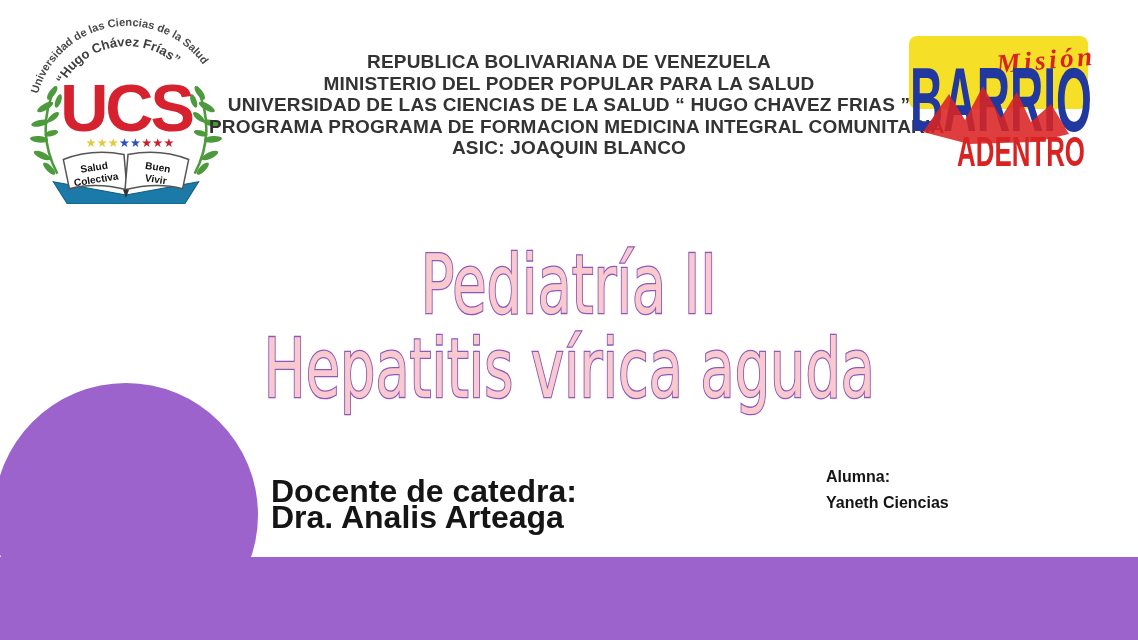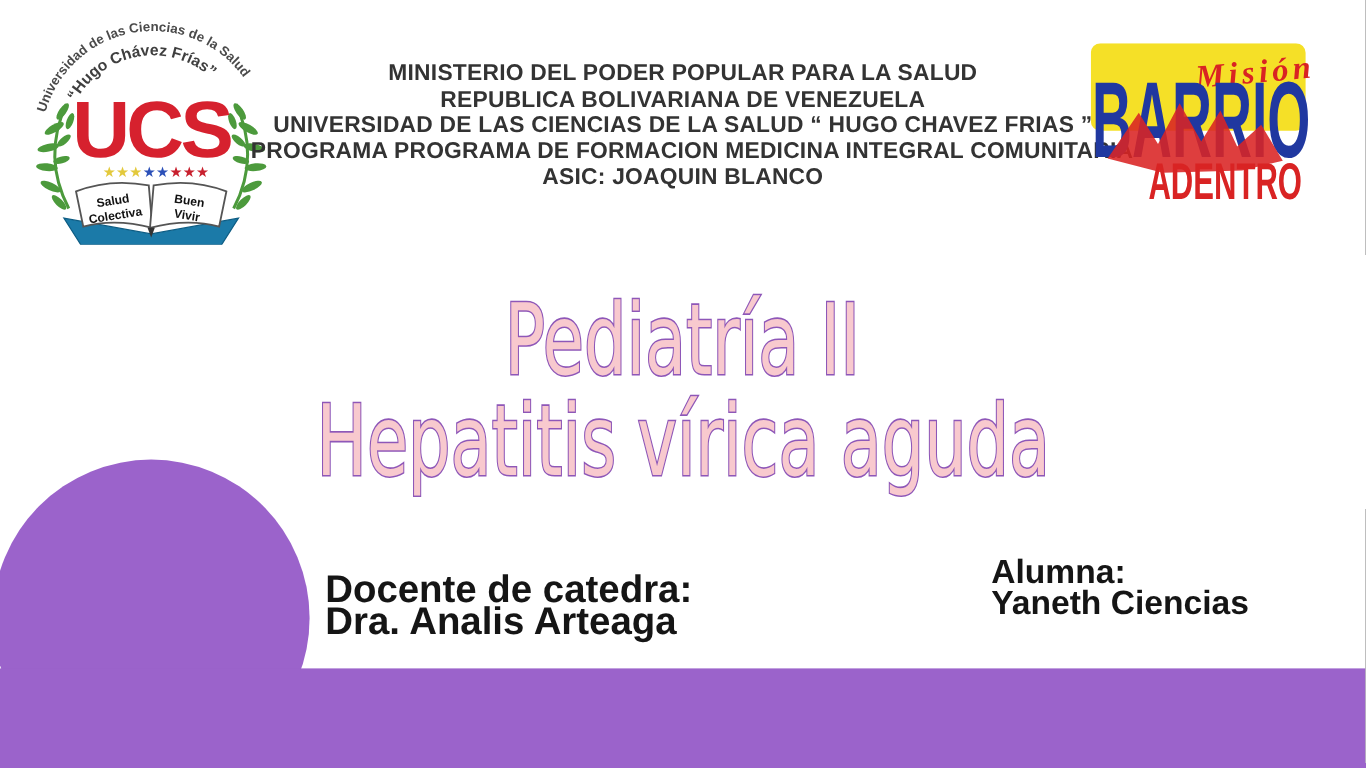--- a/index.html
+++ b/index.html
@@ -41,21 +41,21 @@
     transform:scaleX(0.68);
     transform-origin:center;
   }
   
   .docente-block {
     position:absolute; left:271px; top:478px;
     font-size:32px; font-weight:bold; color:#151515; line-height:26px;
   }
   .alumna-block {
     position:absolute; left:826px; top:464px;
-    font-size:28px; font-weight:bold; color:#151515; line-height:26px;
+    font-size:16px; font-weight:bold; color:#151515; line-height:26px;
   }
   .credit-line { white-space:pre-wrap; }
   
   .ucs-logo { position:absolute; left:24px; top:10px; }
   .barrio-logo { position:absolute; left:909px; top:36px; }
   svg text { font-family:"Liberation Sans", sans-serif; }
   .script-txt { font-family:"Liberation Serif", serif; }
 </style>
 </head>
 <body>
@@ -123,22 +123,22 @@
       <path d="M 162 148 Q 134 137 102 143 L 99 178 Q 130 170 156 177 Z" fill="#ffffff" stroke="#555" stroke-width="1.5"></path>
       <path d="M 97 178 L 100 186 L 103 178 Z" fill="#333"></path>
       <text x="69" y="159" text-anchor="middle" font-size="10" font-weight="bold" fill="#111" transform="rotate(-9 69 159)">Salud</text>
       <text x="71" y="171" text-anchor="middle" font-size="10" font-weight="bold" fill="#111" transform="rotate(-9 71 171)">Colectiva</text>
       <text x="131" y="159" text-anchor="middle" font-size="10" font-weight="bold" fill="#111" transform="rotate(9 131 159)">Buen</text>
       <text x="129" y="171" text-anchor="middle" font-size="10" font-weight="bold" fill="#111" transform="rotate(9 129 171)">Vivir</text>
     </g>
   </svg>
 
   <div class="inst-header" style="color: rgb(51, 51, 51);">
+    <div class="hline">REPUBLICA BOLIVARIANA DE VENEZUELA</div>
     <div class="hline">MINISTERIO DEL PODER POPULAR PARA LA SALUD</div>
-    <div class="hline">REPUBLICA BOLIVARIANA DE VENEZUELA</div>
     <div class="hline">UNIVERSIDAD DE LAS CIENCIAS DE LA SALUD “ HUGO CHAVEZ FRIAS ”</div>
     <div class="hline">PROGRAMA PROGRAMA DE FORMACION MEDICINA INTEGRAL COMUNITARIA</div>
     <div class="hline">ASIC: JOAQUIN BLANCO</div>
   </div>
 
   <svg class="barrio-logo" width="184" height="142" viewBox="0 0 184 142">
     <rect x="0" y="0" width="179" height="73" rx="8" style="fill: rgb(245, 224, 39);"></rect>
     <text x="136" y="33" text-anchor="middle" font-size="27" font-weight="bold" font-style="italic" class="script-txt" transform="rotate(-5 136 33)" textLength="96" style="fill: rgb(217, 35, 35);">Misión</text>
     <text x="92" y="95" text-anchor="middle" font-size="90" font-weight="bold" textLength="182" lengthAdjust="spacingAndGlyphs" font-family="DejaVu Sans, sans-serif" style="fill: rgb(32, 56, 160);">BARRIO</text>
     <path d="M 14 96 L 40 58 L 56 84 L 74 50 L 92 82 L 108 56 L 122 86 L 142 68 L 160 98 L 126 106 L 60 108 Z" opacity="0.88" style="fill: rgb(217, 35, 35);"></path>

